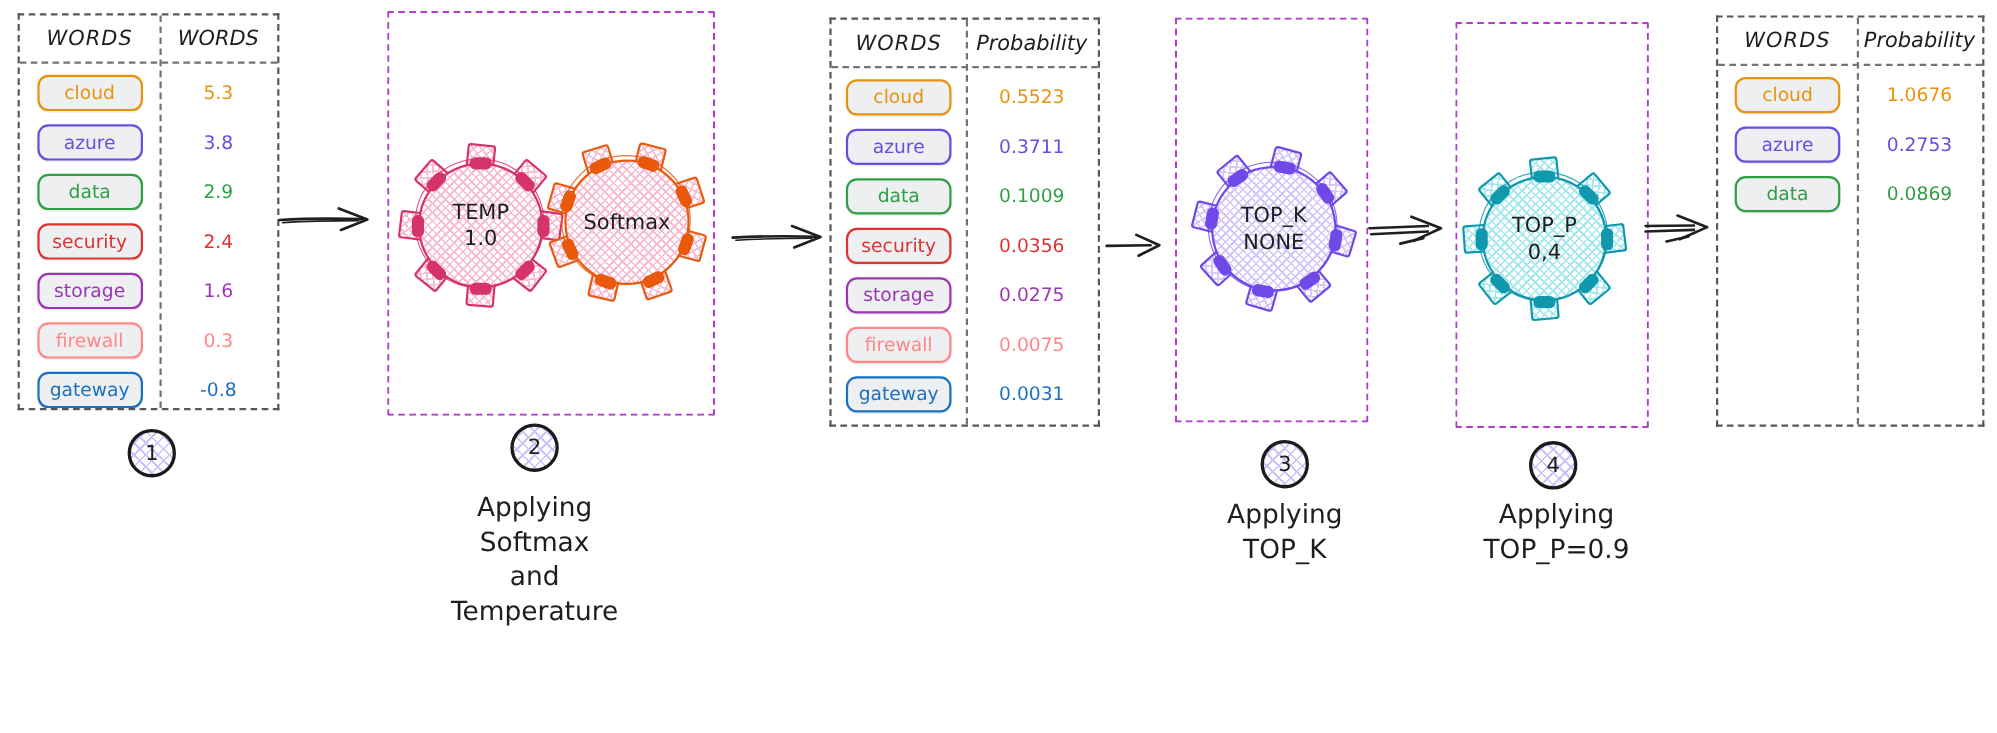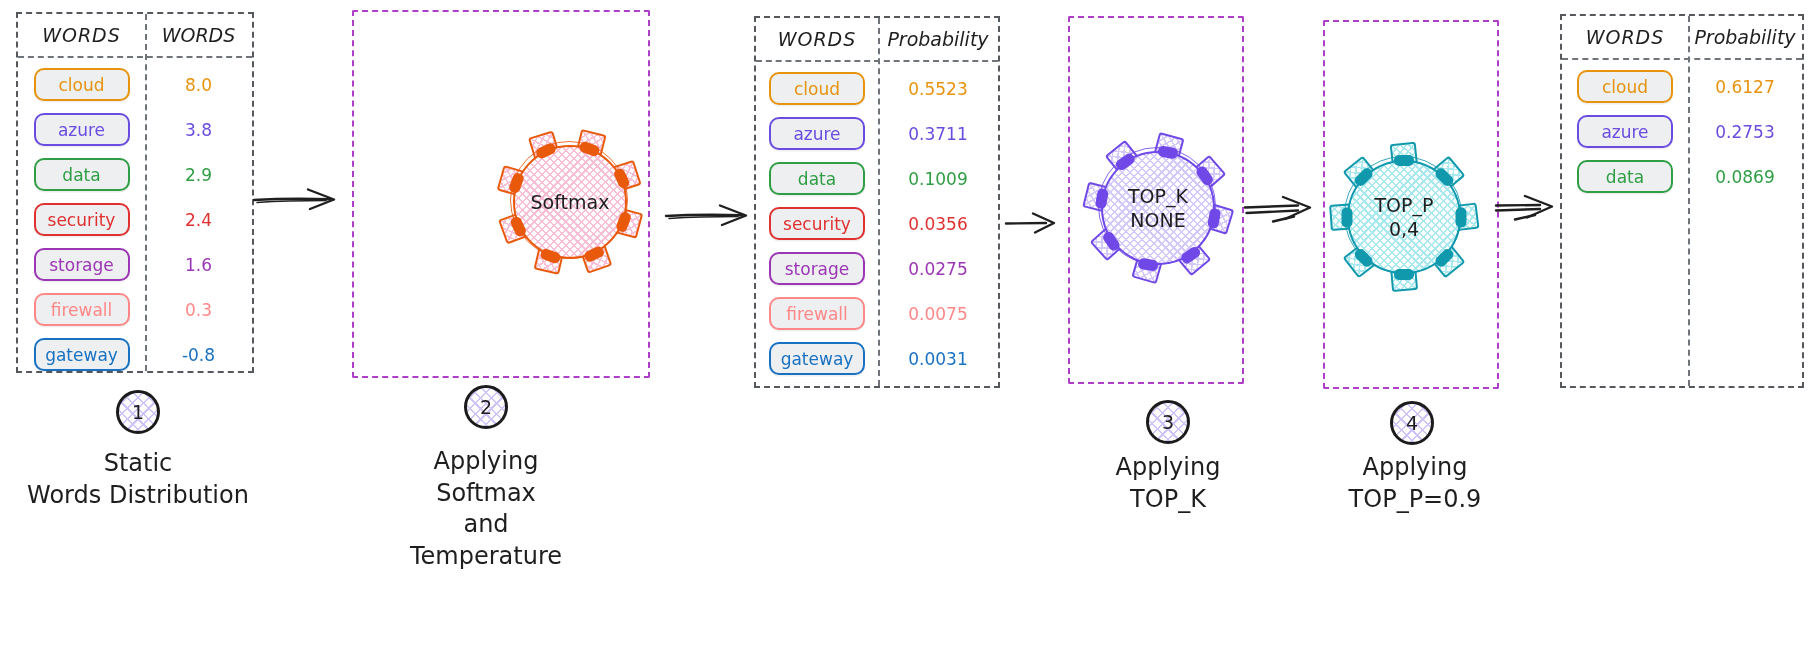--- a/index.html
+++ b/index.html
@@ -89,21 +89,21 @@
     <div class="divider"></div>
     <div class="thead">
       <div class="th th1">WORDS</div>
       <div class="th th2">WORDS</div>
     </div>
     <div class="tbody">
       <div class="trow" style="--c: #e8930d;">
         <div class="c1">
             <div class="pill">cloud</div>
           </div>
-        <div class="c2">8.0</div>
+        <div class="c2">5.3</div>
       </div>
       <div class="trow" style="--c: #6b4ce0;">
         <div class="c1">
             <div class="pill">azure</div>
           </div>
         <div class="c2">3.8</div>
       </div>
       <div class="trow" style="--c: #2f9e44;">
         <div class="c1">
             <div class="pill">data</div>
@@ -138,20 +138,41 @@
   </div>
 
   <svg class="arrow" style="left:250px;top:184px;" width="96" height="30" viewBox="0 0 96 30">
     <path d="M4 16 C28 14.6 56 14.6 80 15.2"></path>
     <path class="thin" d="M7 18.4 C30 17 55 16.6 76 16.6"></path>
     <path d="M58 5.5 L84 15.5 L60 25"></path>
   </svg>
 
   <div class="stage-box" style="left:352px;top:10px;width:298px;height:368px;"></div>
 
+  <div class="gear" style="left: 352px; top: 120px; --c: #d6336c; --hatch: #f7bed6;">
+    <i class="tooth" style="--a:0deg;--j:6deg"></i>
+      <i class="tooth" style="--a:45deg;--j:-5deg"></i>
+    <i class="tooth" style="--a:90deg;--j:8deg"></i>
+      <i class="tooth" style="--a:135deg;--j:-7deg"></i>
+    <i class="tooth" style="--a:180deg;--j:5deg"></i>
+      <i class="tooth" style="--a:225deg;--j:-6deg"></i>
+    <i class="tooth" style="--a:270deg;--j:7deg"></i>
+      <i class="tooth" style="--a:315deg;--j:-4deg"></i>
+    <div class="gear-body"></div>
+    <i class="lug" style="--a:0deg"></i>
+      <i class="lug" style="--a:45deg"></i>
+      <i class="lug" style="--a:90deg"></i>
+      <i class="lug" style="--a:135deg"></i>
+    <i class="lug" style="--a:180deg"></i>
+      <i class="lug" style="--a:225deg"></i>
+      <i class="lug" style="--a:270deg"></i>
+      <i class="lug" style="--a:315deg"></i>
+    <div class="gear-label">TEMP
+1.0</div>
+  </div>
 
   <div class="gear" style="left: 485px; top: 117px; --c: #e8590c; --hatch: #f7bed6;">
     <i class="tooth" style="--a:20deg;--j:-6deg"></i>
       <i class="tooth" style="--a:65deg;--j:7deg"></i>
     <i class="tooth" style="--a:110deg;--j:-5deg"></i>
       <i class="tooth" style="--a:155deg;--j:6deg"></i>
     <i class="tooth" style="--a:200deg;--j:-7deg"></i>
       <i class="tooth" style="--a:245deg;--j:5deg"></i>
     <i class="tooth" style="--a:290deg;--j:-4deg"></i>
       <i class="tooth" style="--a:335deg;--j:8deg"></i>
@@ -296,21 +317,21 @@
     <div class="divider"></div>
     <div class="thead">
       <div class="th th1">WORDS</div>
       <div class="th th2">Probability</div>
     </div>
     <div class="tbody">
       <div class="trow" style="--c: #e8930d;">
         <div class="c1">
             <div class="pill">cloud</div>
           </div>
-        <div class="c2">0.6127</div>
+        <div class="c2">1.0676</div>
       </div>
       <div class="trow" style="--c: #6b4ce0;">
         <div class="c1">
             <div class="pill">azure</div>
           </div>
         <div class="c2">0.2753</div>
       </div>
       <div class="trow" style="--c: #2f9e44;">
         <div class="c1">
             <div class="pill">data</div>
@@ -318,22 +339,20 @@
         <div class="c2">0.0869</div>
       </div>
     </div>
   </div>
 
   <div class="badge" style="left:116px;top:390px;">1</div>
   <div class="badge" style="left:464px;top:385px;">2</div>
   <div class="badge" style="left:1146px;top:400px;">3</div>
   <div class="badge" style="left:1390px;top:401px;">4</div>
 
-  <div class="caption" style="left:8px;top:448px;width:260px;">Static
-Words Distribution</div>
   <div class="caption" style="left:356px;top:446px;width:260px;">Applying
 Softmax
 and
 Temperature</div>
   <div class="caption" style="left:1038px;top:452px;width:260px;">Applying
 TOP_K</div>
   <div class="caption" style="left:1285px;top:452px;width:260px;">Applying
 TOP_P=0.9</div>
 
 </div>

